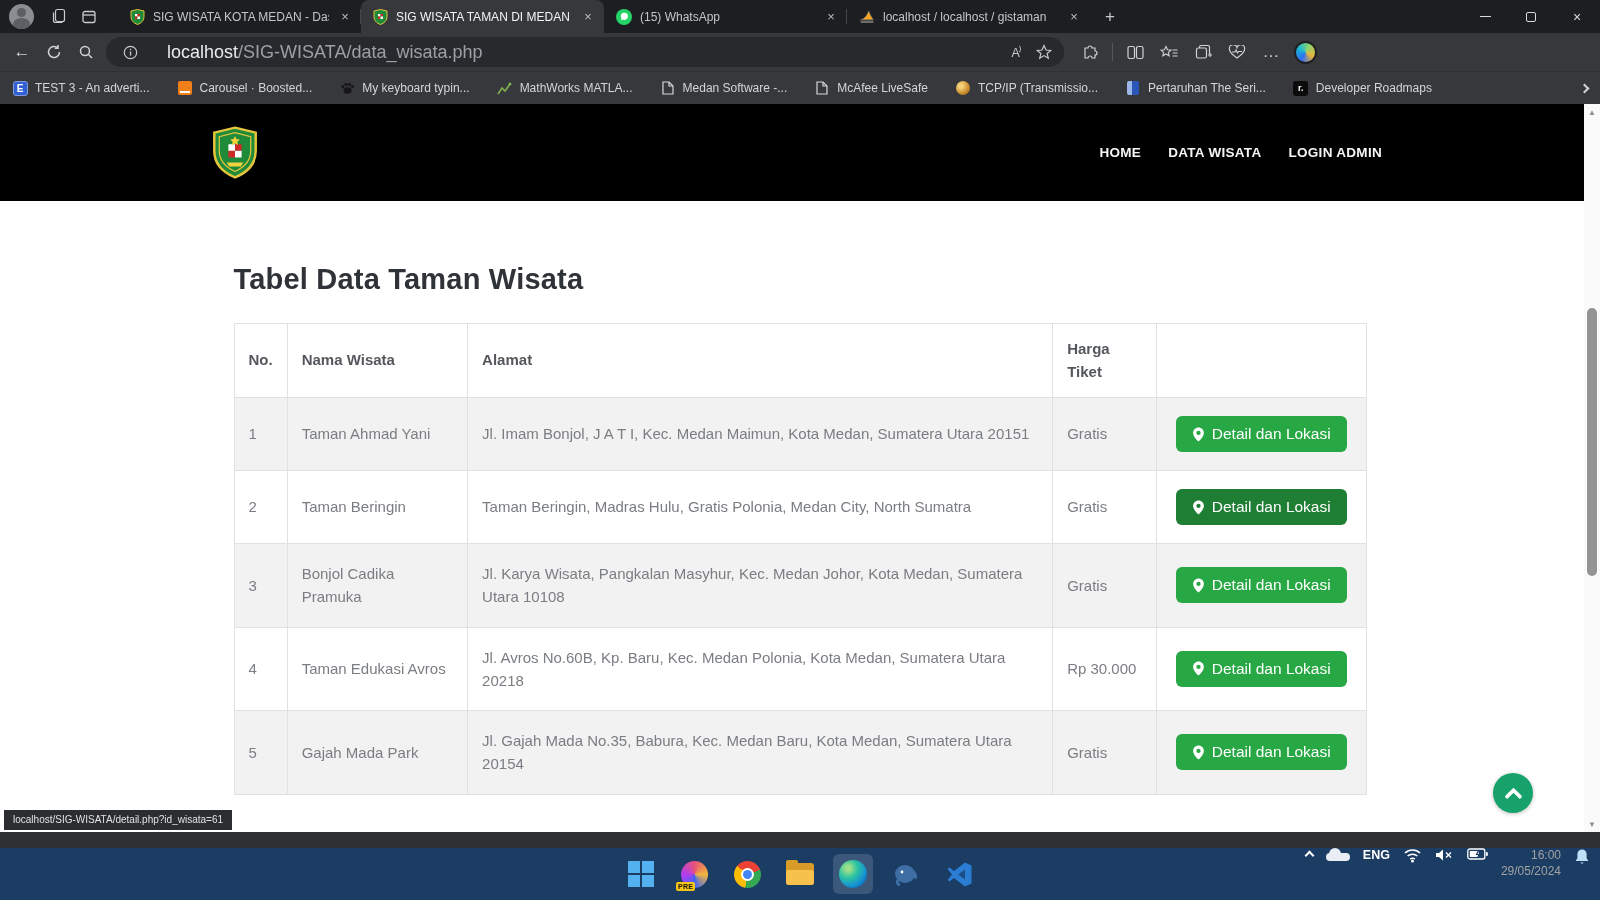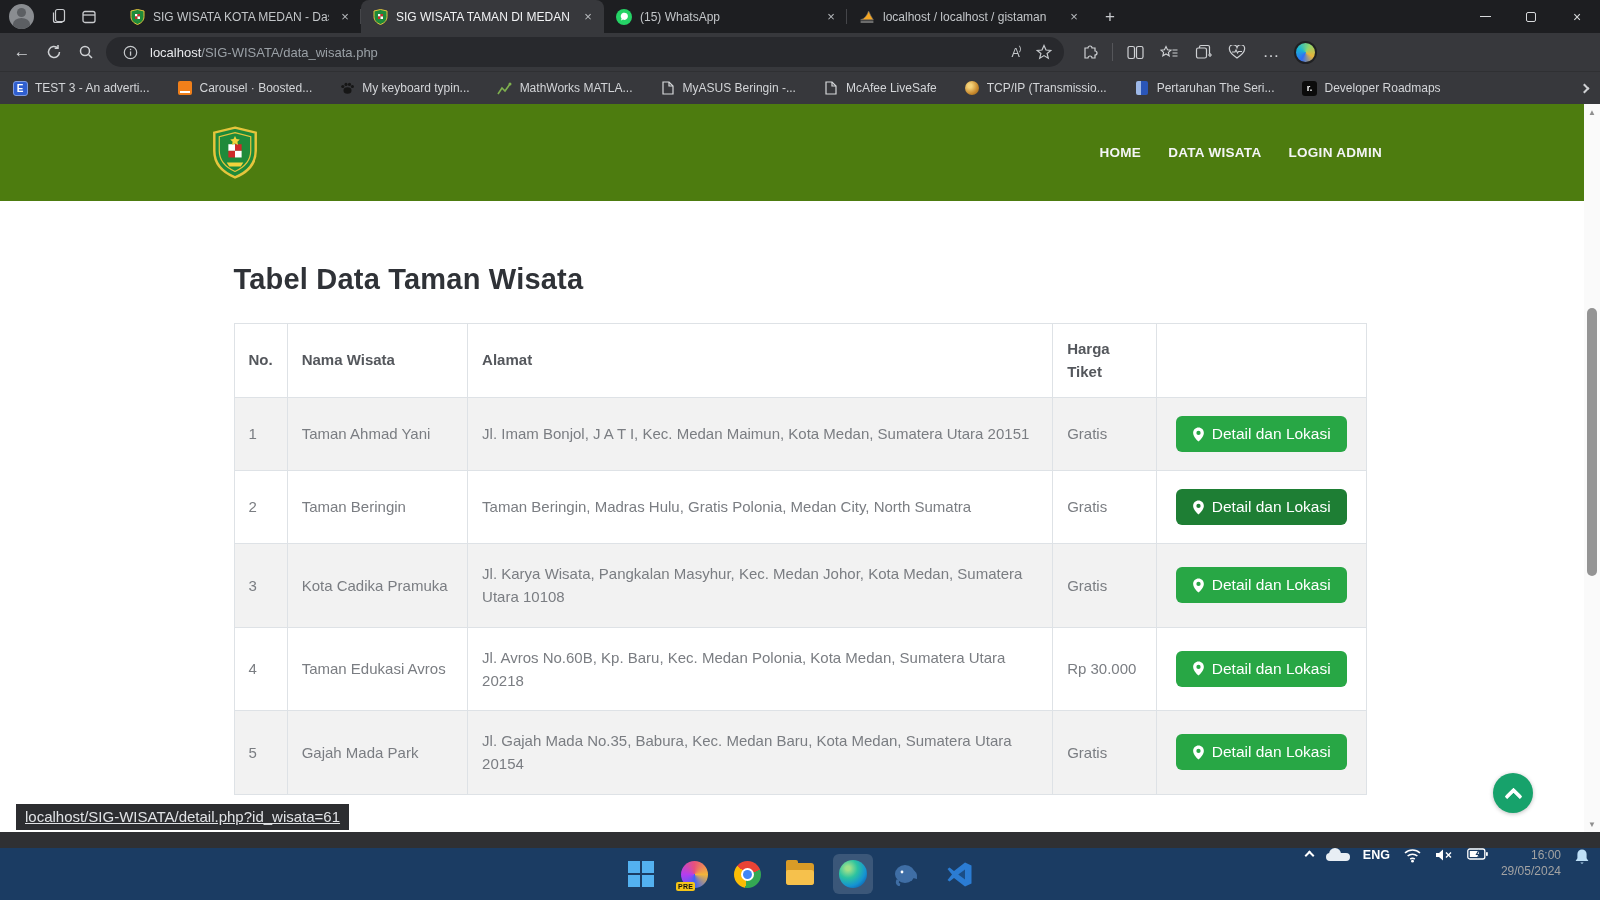--- a/index.html
+++ b/index.html
@@ -20,21 +20,21 @@
   .tab-close { width:16px; height:16px; display:flex; align-items:center; justify-content:center; font-size:13px; color:#b9bcbf; border-radius:4px; }
   .newtab { width:28px; height:28px; display:flex; align-items:center; justify-content:center; font-size:17px; color:#c9cbce; margin-left:6px; }
   .wincontrols { position:absolute; right:0; top:0; height:33px; display:flex; }
   .winbtn { width:46px; height:33px; display:flex; align-items:center; justify-content:center; color:#d8dadc; font-size:14px; }
   .winbtn .min { width:11px; height:0; border-top:1px solid #d8dadc; display:block; }
   .winbtn .max { width:10px; height:10px; border:1px solid #d8dadc; border-radius:2px; display:block; }
 
   .toolbar { position:absolute; top:33px; left:0; right:0; height:38px; background:#37383c; display:flex; align-items:center; padding:0 6px; }
   .navico { width:32px; height:30px; display:flex; align-items:center; justify-content:center; color:#cfd1d4; font-size:17px; }
   .addrpill { height:30px; flex:0 0 958px; margin-left:4px; background:#28292d; border-radius:15px; display:flex; align-items:center; padding:0 6px 0 10px; }
-  .addrpill .url { flex:1; font-size:13px; color:#9aa0a6; white-space:nowrap; overflow:hidden; margin-left:6px; }
+  .addrpill .url { flex:1; font-size:18px; color:#9aa0a6; white-space:nowrap; overflow:hidden; margin-left:23px; }
   .addrpill .url b { color:#e9eaed; font-weight:400; }
   .pill-ico { width:28px; height:26px; display:flex; align-items:center; justify-content:center; color:#c6c9cc; font-size:13px; }
   .readaloud { font-size:12.5px; color:#c6c9cc; letter-spacing:-1px; }
   .tool-right { display:flex; align-items:center; margin-left:10px; gap:2px; }
   .vdiv { width:1px; height:18px; background:#55565a; margin:0 4px; }
   .copilot { width:23px; height:23px; border-radius:50%; background:conic-gradient(from 210deg,#2f6ef6,#19b7d3,#8fd66d,#e8b43a,#2f6ef6); border:2px solid #1f2023; }
 
   .bookbar { position:absolute; top:71px; left:0; right:0; height:33px; background:#37383c; border-top:1px solid #2f3033; display:flex; align-items:center; padding:0 12px; gap:27px; }
   .bm { display:flex; align-items:center; gap:7px; font-size:12px; color:#d3d5d8; white-space:nowrap; }
   .bm-ico { width:16px; height:16px; display:flex; align-items:center; justify-content:center; flex:0 0 16px; }
@@ -42,36 +42,36 @@
   .ic-carousel { width:14px; height:14px; background:#f07f1a; border-radius:2px; position:relative; }
   .ic-carousel::after { content:""; position:absolute; left:2px; bottom:2px; width:10px; height:2px; background:#fff; }
   .ic-tcpip { width:14px; height:14px; border-radius:50%; background:radial-gradient(circle at 35% 35%, #f4d27a 15%, #c98b2e 60%, #8a5a14); }
   .ic-pertaruhan { width:12px; height:14px; border-radius:2px; background:linear-gradient(90deg,#9db8e8 45%,#2a56b8 45%); }
   .ic-roadmaps { width:15px; height:15px; background:#0b0b0b; border-radius:3px; color:#fff; font-size:9px; font-weight:bold; display:flex; align-items:center; justify-content:center; }
   .bm-overflow { margin-left:auto; }
   .chev-right { width:7px; height:7px; border-top:2px solid #cfd1d4; border-right:2px solid #cfd1d4; transform:rotate(45deg); display:block; }
 
   
   .viewport { position:absolute; top:104px; left:0; right:0; height:728px; background:#fff; overflow:hidden; }
-  .sitenav { height:97px; background:#4d7c0f; display:flex; align-items:center; justify-content:space-between; padding:0 218px 0 210px; }
+  .sitenav { height:97px; background:#000000; display:flex; align-items:center; justify-content:space-between; padding:0 218px 0 210px; }
   .navlinks { display:flex; gap:27px; }
   .navlink { color:#f4f5f6; font-size:13.5px; font-weight:bold; letter-spacing:0.3px; }
   .content { width:1133px; margin:0 auto; }
   .page-title { margin:62px 0 27px; font-size:29px; font-weight:bold; color:#2f3237; letter-spacing:0.2px; }
   table.wisata { width:100%; border-collapse:collapse; font-size:15px;padding-left:7px; }
   .wisata th { border:1px solid #dee2e6; text-align:left; padding:14px; color:#54575c; font-weight:bold; vertical-align:middle; height:74px; line-height:1.5; }
   .wisata td { border:1px solid #dee2e6; padding:18px 14px; color:#7a7d82; vertical-align:middle; line-height:1.55; }
   .wisata tbody tr:nth-child(odd) { background:#f2f2f2; }
   .col-no { width:50px; } .col-nama { width:181px; } .col-alamat { width:588px; } .col-harga { width:104px; } .col-act { width:210px; }
   .cell-act { text-align:center; }
   .btn-detail { display:inline-flex; align-items:center; gap:7px; background:#28a745; color:#fff; border:none; border-radius:6px; padding:9px 16px; font-size:15.5px; font-family:inherit; font-weight:500; }
   .btn-detail.hovered { background:#1e7e34; }
   .pin { display:block; }
 
-  .status-tip { position:absolute; left:16px; bottom:2px; background:#2c2d30; color:#e0e2e5; font-size:15px; padding:4px 9px 5px; white-space:nowrap;text-decoration:underline; }
+  .status-tip { position:absolute; left:4px; bottom:2px; background:#2c2d30; color:#e0e2e5; font-size:10px; padding:4px 9px 5px; white-space:nowrap; }
   .scrolltop { position:absolute; left:1493px; top:669px; width:40px; height:40px; border-radius:50%; background:#17a26b; display:flex; align-items:center; justify-content:center; box-shadow:0 1px 4px rgba(0,0,0,0.25); }
   .chev-up-big { width:13px; height:13px; border-left:4px solid #fff; border-top:4px solid #fff; border-radius:2px; transform:rotate(45deg) ; margin-top:6px; }
 
   .scrollbar { position:absolute; right:0; top:0; width:16px; height:100%; background:#fafafa; }
   .sb-arrow { position:absolute; left:0; width:16px; height:16px; display:flex; align-items:center; justify-content:center; color:#8f8f8f; font-size:8px; }
   .sb-thumb { position:absolute; left:3px; top:204px; width:10px; height:268px; background:#949494; border-radius:5px; }
 
   .win-bottom { position:absolute; top:832px; left:0; right:0; height:16px; background:#2f3033; }
 
   
@@ -284,21 +284,21 @@
     </span>
     <span>MathWorks MATLA...</span>
   </span>
   <span class="bm">
     <span class="bm-ico">
       <svg class="ico-svg" width="12" height="14" viewBox="0 0 12 14">
           <path d="M1 1 h6 l4 4 v8 h-10 z" fill="none" stroke="#d6d8da" stroke-width="1.2"></path>
           <path d="M7 1 v4 h4" fill="none" stroke="#d6d8da" stroke-width="1.2"></path>
         </svg>
     </span>
-    <span>MyASUS Beringin -...</span>
+    <span>Medan Software -...</span>
   </span>
   <span class="bm">
     <span class="bm-ico">
       <svg class="ico-svg" width="12" height="14" viewBox="0 0 12 14">
           <path d="M1 1 h6 l4 4 v8 h-10 z" fill="none" stroke="#d6d8da" stroke-width="1.2"></path>
           <path d="M7 1 v4 h4" fill="none" stroke="#d6d8da" stroke-width="1.2"></path>
         </svg>
     </span>
     <span>McAfee LiveSafe</span>
   </span>
@@ -376,21 +376,21 @@
           <td>Gratis</td>
           <td class="cell-act"><button class="btn-detail hovered">
                 <svg class="pin" width="13" height="15" viewBox="0 0 24 28">
                   <path d="M12 1 C6.5 1 2 5.5 2 11 c0 7.5 10 16 10 16 s10-8.5 10-16 C22 5.5 17.5 1 12 1 Z m0 14 a4 4 0 1 1 0-8 a4 4 0 0 1 0 8 Z" fill="#fff"></path>
                 </svg>
                 <span>Detail dan Lokasi</span>
               </button></td>
         </tr>
         <tr>
           <td>3</td>
-          <td>Kota Cadika Pramuka</td>
+          <td>Bonjol Cadika Pramuka</td>
           <td>Jl. Karya Wisata, Pangkalan Masyhur, Kec. Medan Johor, Kota Medan, Sumatera Utara 10108</td>
           <td>Gratis</td>
           <td class="cell-act"><button class="btn-detail">
                 <svg class="pin" width="13" height="15" viewBox="0 0 24 28">
                   <path d="M12 1 C6.5 1 2 5.5 2 11 c0 7.5 10 16 10 16 s10-8.5 10-16 C22 5.5 17.5 1 12 1 Z m0 14 a4 4 0 1 1 0-8 a4 4 0 0 1 0 8 Z" fill="#fff"></path>
                 </svg>
                 <span>Detail dan Lokasi</span>
               </button></td>
         </tr>
         <tr>

